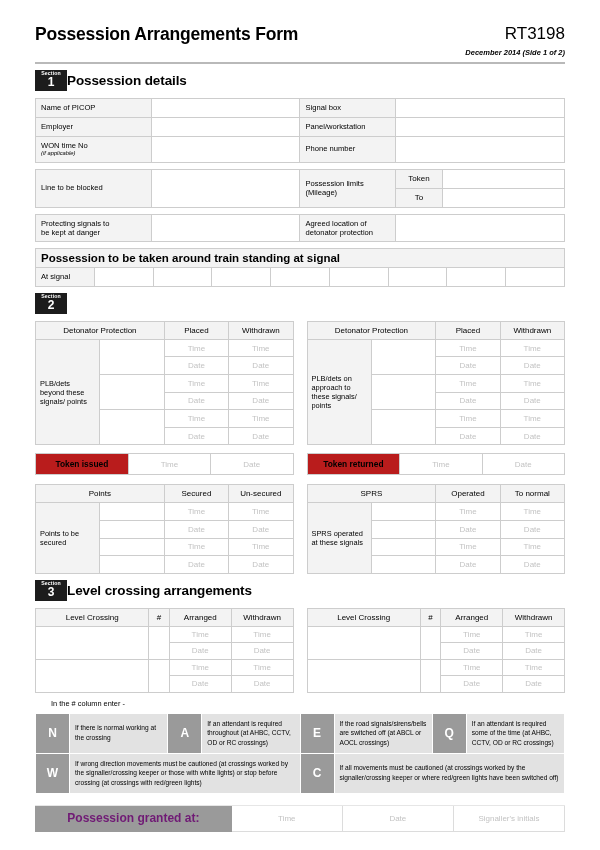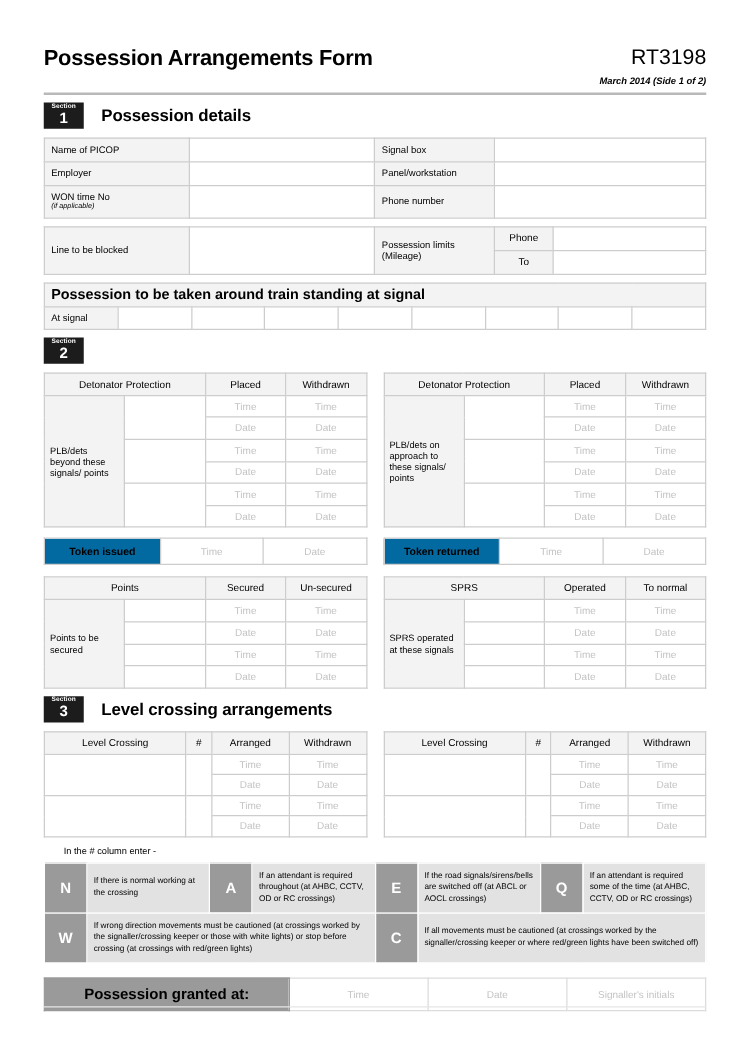--- a/index.html
+++ b/index.html
@@ -7,37 +7,37 @@
   body {
     width: 600px; height: 850px;
     background: #ffffff;
     font-family: "Liberation Sans", sans-serif;
     color: #000;
     overflow: hidden;
   }
   .page { position: relative; width: 600px; height: 850px; padding: 0 35px; }
 
   
-  .hdr { display: flex; align-items: flex-start; justify-content: space-between; padding-top: 36px; }
+  .hdr { display: flex; align-items: flex-start; justify-content: space-between; padding-top: 24px; }
   .hdr-title { font-size: 17.5px; font-weight: bold; letter-spacing: -0.2px; }
   .hdr-right { text-align: right; }
   .hdr-code { font-size: 17px; font-weight: normal; }
   .hdr-sub { font-size: 7.5px; font-style: italic; font-weight: bold; margin-top: 4px; }
   .rule { height: 2px; background: #b9b9b9; margin-top: 5px; }
 
   
   .sec { display: flex; align-items: stretch; margin-top: 6px; margin-bottom: 7px; }
   .sec-num {
     width: 32px; background: #1c1c1c; color: #fff;
     display: flex; flex-direction: column; align-items: center; justify-content: center;
     padding: 1px 0 2px;
   }
   .sec-num .lbl { font-size: 5.2px; font-weight: bold; line-height: 1; letter-spacing: .1px; }
   .sec-num .n { font-size: 12px; font-weight: bold; line-height: 1.05; }
-  .sec-title { font-size: 13.5px; font-weight: bold; padding-left: 14px; align-self: center; letter-spacing: -0.1px; }
+  .sec-title { font-size: 13.5px; font-weight: bold; align-self: center; letter-spacing: -0.1px; }
 
   
   table { border-collapse: collapse; width: 100%; table-layout: fixed; }
   td, th { border: 1px solid #cdcdcd; padding: 0; font-weight: normal; }
   .lbl-cell { background: #f3f3f3; font-size: 7.6px; padding: 4px 5px; line-height: 1.25; vertical-align: middle; }
   .lbl-cell .note { font-size: 5.8px; font-style: italic; display: block; }
   .in-cell { background: #fff; }
   .hdr-cell { background: #f3f3f3; font-size: 8px; text-align: center; padding: 4px 2px; }
   .ph { color: #c3c3c3; font-size: 8px; text-align: center; padding: 3px 2px; background: #fff; }
   .blank { background: #fff; }
@@ -50,21 +50,21 @@
   .train td { height: 16px; }
 
   
   .cols { display: flex; gap: 13px; }
   .col { flex: 1 1 0; min-width: 0; }
 
   .prot td { height: 17.6px; }
   .prot .side { background: #f3f3f3; font-size: 7.4px; padding: 3px 4px; line-height: 1.22; vertical-align: middle; }
 
   .token td { height: 21px; }
-  .token .tl { background: #0369a1; font-size: 8.4px; font-weight: bold; text-align: center; }
+  .token .tl { background: #b91c1c; font-size: 8.4px; font-weight: bold; text-align: center; }
 
   .pts td { height: 17.6px; }
   .pts .side { background: #f3f3f3; font-size: 7.4px; padding: 3px 4px; line-height: 1.22; vertical-align: middle; }
 
   .lx td { height: 16.5px; }
 
   .note-line { font-size: 7.4px; margin: 6px 16px 5px; }
 
   
   .legend { width: 100%; border-collapse: collapse; table-layout: fixed; }
@@ -74,37 +74,37 @@
     text-align: center; vertical-align: middle; width: 34px;
   }
   .lg-txt { background: #e2e2e2; font-size: 6.6px; line-height: 1.45; padding: 4px 5px; vertical-align: middle; }
   .lg-row1 td { height: 40px; }
   .lg-row2 td { height: 40px; }
 
   
   .granted { margin-top: 11px; width: 100%; border-collapse: collapse; table-layout: fixed; }
   .granted td { border: 1px solid #dcdcdc; height: 26px; }
   .granted .g-lbl {
-    background: #9a9a9a; color: #000000; font-size: 12px; font-weight: bold;
+    background: #9a9a9a; color: #701a75; font-size: 12px; font-weight: bold;
     text-align: center; border-color: #9a9a9a;
   }
   .granted .g-ph { color: #c3c3c3; font-size: 8px; text-align: center; background:#fff; }
 
   .footrule { position: absolute; left: 35px; right: 35px; bottom: 44px; height: 1px; background: #e6e6e6; }
 </style>
 </head>
 <body>
 
 <div class="page">
 
   <div class="hdr">
     <div class="hdr-title">Possession Arrangements Form</div>
     <div class="hdr-right">
       <div class="hdr-code">RT3198</div>
-      <div class="hdr-sub">March 2014 (Side 1 of 2)</div>
+      <div class="hdr-sub">December 2014 (Side 1 of 2)</div>
     </div>
   </div>
   <div class="rule"></div>
 
   <div class="sec">
     <div class="sec-num">
       <span class="lbl">Section</span>
       <span class="n">1</span>
     </div>
     <div class="sec-title">Possession details</div>
@@ -138,30 +138,46 @@
 
   <table class="s1 grp">
     <tbody>
         <tr>
       <td class="lbl-cell" rowspan="2" style="width:22%">Line to be blocked</td>
       <td class="in-cell" rowspan="2" style="width:28%"></td>
       <td class="lbl-cell" rowspan="2" style="width:18%">
         <span>Possession limits</span>
         <span style="display:block">(Mileage)</span>
       </td>
-      <td class="hdr-cell" style="width:9%">Phone</td>
+      <td class="hdr-cell" style="width:9%">Token</td>
       <td class="in-cell" style="width:23%"></td>
     </tr>
     <tr>
       <td class="hdr-cell">To</td>
       <td class="in-cell"></td>
     </tr>
   </tbody>
     </table>
 
+  <table class="s1 grp">
+    <tbody>
+        <tr>
+      <td class="lbl-cell tall" style="width:22%">
+        <span>Protecting signals to</span><br>
+        <span>be kept at danger</span>
+      </td>
+      <td class="in-cell" style="width:28%"></td>
+      <td class="lbl-cell tall" style="width:18%">
+        <span>Agreed location of</span><br>
+        <span>detonator protection</span>
+      </td>
+      <td class="in-cell" style="width:32%"></td>
+    </tr>
+  </tbody>
+    </table>
 
   <table class="train">
     <tbody>
         <tr class="banner-row">
       <td colspan="9">Possession to be taken around train standing at signal</td>
     </tr>
     <tr>
       <td class="lbl-cell">At signal</td>
       <td class="in-cell"></td>
       <td class="in-cell"></td>

